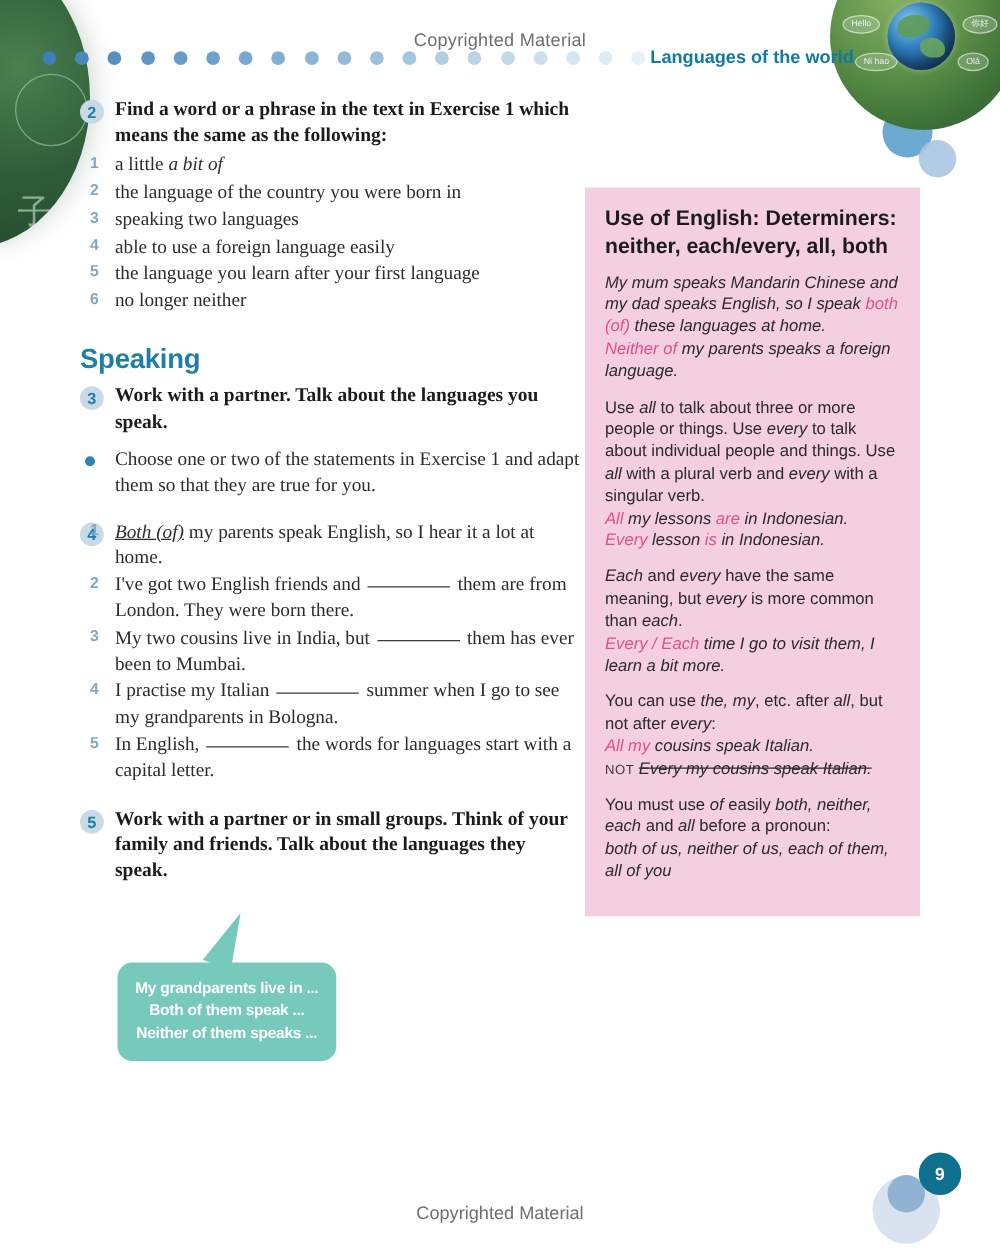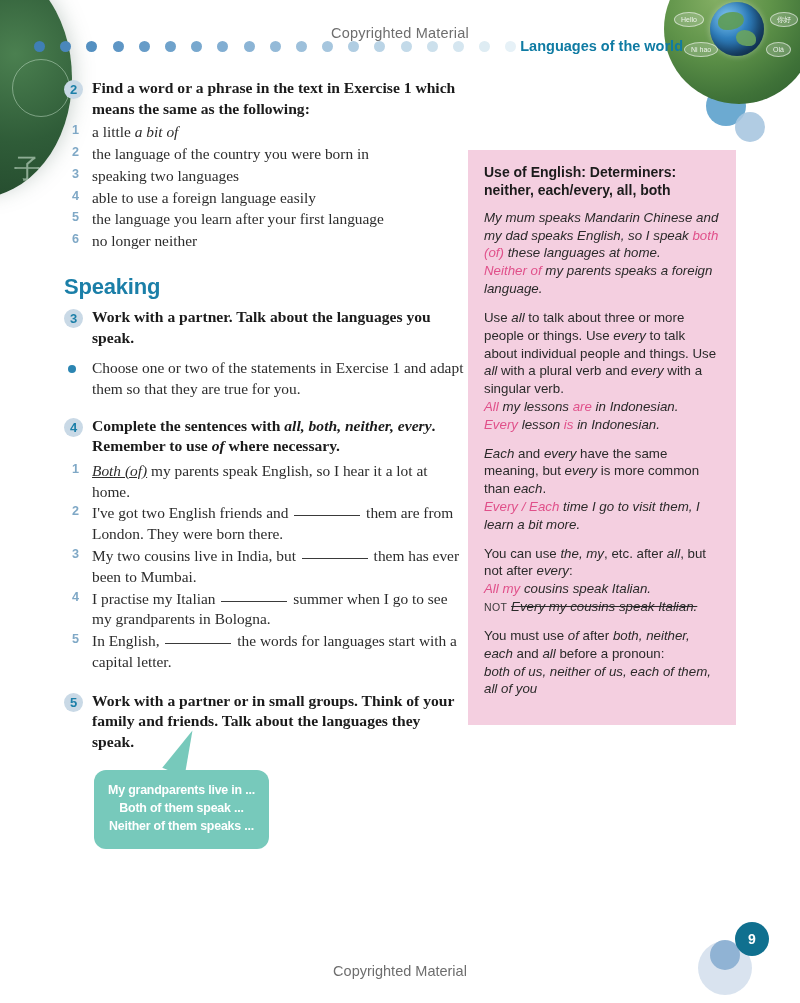--- a/index.html
+++ b/index.html
@@ -259,21 +259,21 @@
   .pink-box {
     position: absolute;
     left: 468px; top: 72px;
     width: 268px;
     background: #f4cfe0;
     padding: 14px 16px 16px 16px;
   }
   .pink-title {
     font-family: "Liberation Sans", sans-serif;
     font-weight: bold;
-    font-size: 14px;
+    font-size: 17px;
     line-height: 1.28;
     color: #1b1b1b;
     margin-bottom: 9px;
   }
   .pink-title .ital { display: block; }
   .pink-p {
     font-family: "Liberation Sans", sans-serif;
     font-size: 13.3px;
     line-height: 1.34;
     color: #2a2a2a;
@@ -388,21 +388,20 @@
       </div>
       <div class="bullet-row">
         <span class="bdot"></span>
         <span>Choose one or two of the statements in Exercise 1 and adapt them so that they are true for you.</span>
       </div>
     </div>
 
     <div class="ex" style="margin-top:16px;">
       <div class="ex-head">
         <span class="ex-num">4</span>
-        <span class="ex-instr"><span>Complete the sentences with </span><i>all, both, neither, every</i><span>. Remember to use </span><i>of</i><span> where necessary.</span></span>
       </div>
       <ol class="sub" style="margin-top:4px;">
         <li><span class="n">1</span><span class="blank-u">Both (of)</span><span> my parents speak English, so I hear it a lot at home.</span></li>
         <li><span class="n">2</span><span>I've got two English friends and </span><span class="gap"></span><span> them are from London. They were born there.</span></li>
         <li><span class="n">3</span><span>My two cousins live in India, but </span><span class="gap"></span><span> them has ever been to Mumbai.</span></li>
         <li><span class="n">4</span><span>I practise my Italian </span><span class="gap"></span><span> summer when I go to see my grandparents in Bologna.</span></li>
         <li><span class="n">5</span><span>In English, </span><span class="gap"></span><span> the words for languages start with a capital letter.</span></li>
       </ol>
     </div>
 
@@ -440,21 +439,21 @@
         <div class="pink-p">
           <div><i>Each</i><span> and </span><i>every</i><span> have the same meaning, but </span><i>every</i><span> is more common than </span><i>each</i><span>.</span></div>
           <div class="ex-line"><i class="hl">Every / Each</i><i> time I go to visit them, I learn a bit more.</i></div>
         </div>
         <div class="pink-p">
           <div><span>You can use </span><i>the, my</i><span>, etc. after </span><i>all</i><span>, but not after </span><i>every</i><span>:</span></div>
           <div class="ex-line"><i class="hl">All my</i><i> cousins speak Italian.</i></div>
           <div class="ex-line"><span class="notword">NOT</span><span>  </span><i class="strike">Every my cousins speak Italian.</i></div>
         </div>
         <div class="pink-p">
-          <div><span>You must use </span><i>of</i><span> after </span><i>both, neither, each</i><span> and </span><i>all</i><span> before a pronoun:</span></div>
+          <div><span>You must use </span><i>of</i><span> easily </span><i>both, neither, each</i><span> and </span><i>all</i><span> before a pronoun:</span></div>
           <div class="ex-line"><i>both of us, neither of us, each of them, all of you</i></div>
         </div>
       </div>
   </aside>
 
 </div>
 
 <div class="deco-dot" style="right:48px; bottom:8px; width:54px; height:54px; background:#cfdceb; opacity:.8; z-index:3;"></div>
 <div class="deco-dot" style="right:60px; bottom:33px; width:30px; height:30px; background:#8cb0d2; opacity:.95; z-index:4;"></div>
 <div class="page-num">9</div>

